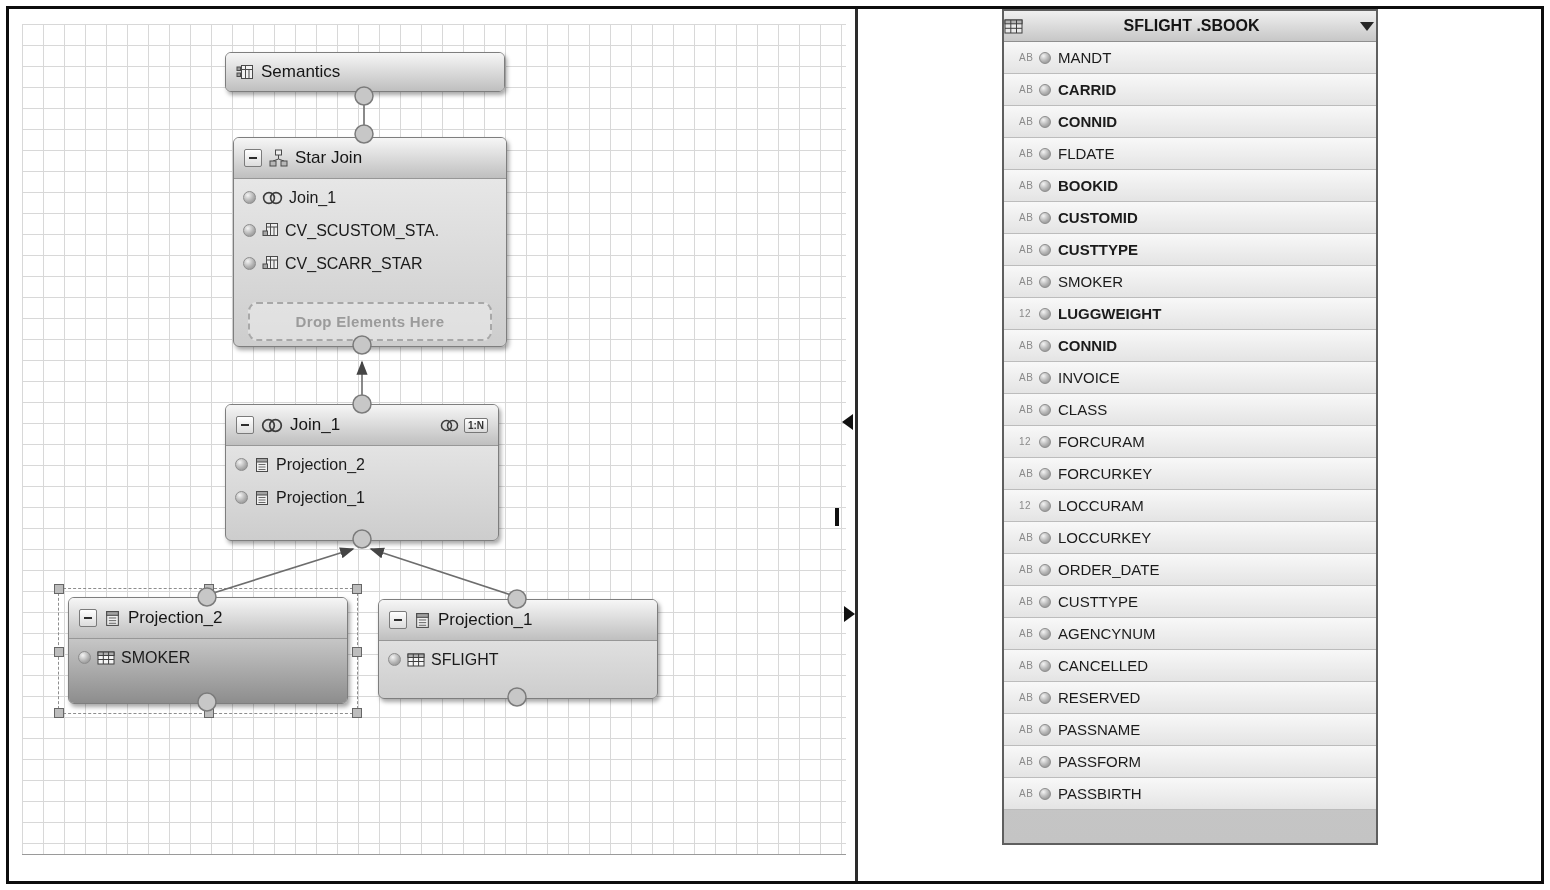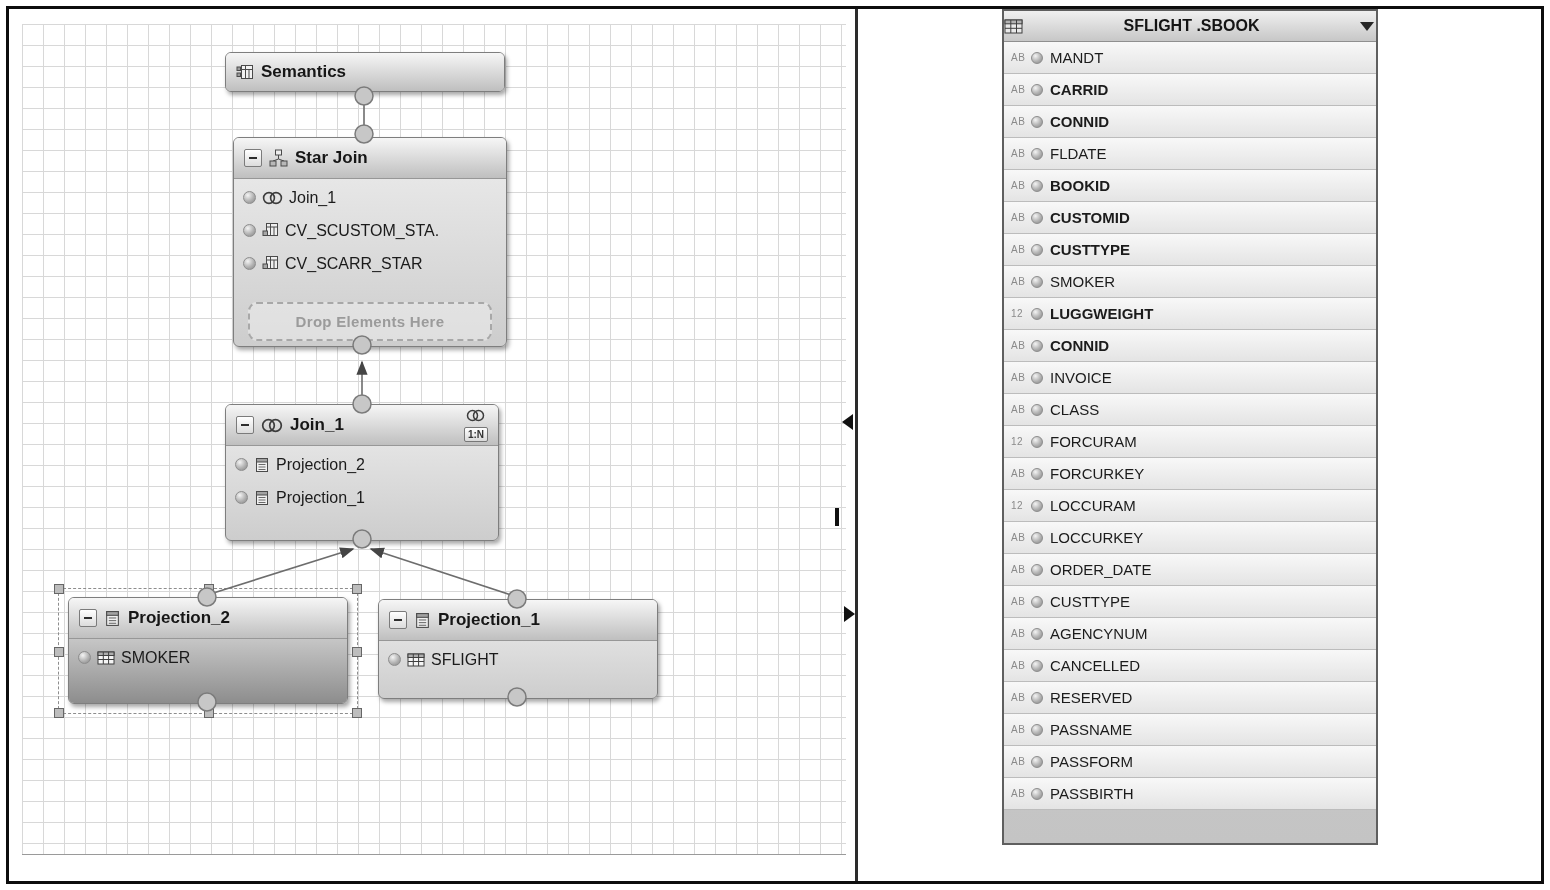--- a/index.html
+++ b/index.html
@@ -28,21 +28,21 @@
     border:1px solid #7e7e7e;border-radius:6px;
     background:linear-gradient(#ededed,#cdcdcd);
     box-shadow:2px 3px 4px rgba(0,0,0,0.35);
   }
   .node-header{
     height:40px;display:flex;align-items:center;gap:7px;padding:0 10px;
     background:linear-gradient(#f6f6f6,#bfbfbf);
     border-bottom:1px solid #979797;border-radius:5px 5px 0 0;
   }
   .node-header.no-body{border-bottom:none;border-radius:5px;height:100%;}
-  .node-title{font-weight:bold;font-size:17px;color:#161616;white-space:nowrap;}
+  .node-title{font-weight:normal;font-size:17px;color:#161616;white-space:nowrap;}
   .node-body{padding-top:2px;}
   .node-row{height:33px;display:flex;align-items:center;gap:6px;padding:0 9px;font-size:16px;}
   .row-label{white-space:nowrap;overflow:hidden;}
   .sphere{
     width:13px;height:13px;border-radius:50%;flex:none;
     background:radial-gradient(circle at 35% 30%, #f4f4f4, #b2b2b2 55%, #858585);
     border:1px solid #8d8d8d;box-sizing:border-box;
   }
   .collapse-box{
     width:16px;height:16px;flex:none;display:flex;align-items:center;justify-content:center;
@@ -50,21 +50,21 @@
   }
   .collapse-box .minus{width:8px;height:2px;background:#2e2e2e;}
   .icon{display:inline-flex;flex:none;align-items:center;}
   .drop-zone{
     margin:22px 14px 0;height:35px;
     border:2px dashed #a8a8a8;border-radius:9px;
     display:flex;align-items:center;justify-content:center;
     color:#9b9b9b;font-weight:bold;font-size:15px;letter-spacing:.3px;
     background:rgba(255,255,255,.35);
   }
-  .header-right{margin-left:auto;display:flex;align-items:center;gap:5px;flex-direction:column;}
+  .header-right{margin-left:auto;display:flex;align-items:center;gap:5px;}
   .card-box{
     font-size:10px;font-weight:bold;color:#333;padding:1px 3px;
     border:1px solid #777;border-radius:2px;background:linear-gradient(#ffffff,#d9d9d9);
     line-height:11px;
   }
 
   
   .n-semantics{left:203px;top:28px;width:278px;height:38px;}
   .n-starjoin{left:211px;top:113px;width:272px;height:208px;}
   .n-join1{left:203px;top:380px;width:272px;height:135px;}
@@ -95,21 +95,21 @@
     border:2px solid #5f5f5f;box-sizing:border-box;
     background:linear-gradient(#d9d9d9,#c4c4c4);
   }
   .panel-header{
     height:30px;display:flex;align-items:center;padding:0 0;
     background:linear-gradient(#f0f0f0,#c7c7c7);border-bottom:1px solid #8f8f8f;
   }
   .panel-title{flex:1;text-align:center;font-weight:bold;font-size:16px;color:#141414;}
   .dd-triangle{width:0;height:0;border-left:7px solid transparent;border-right:7px solid transparent;border-top:9px solid #262626;margin-right:2px;}
   .field-row{
-    height:32px;display:flex;align-items:center;padding:0 7px;box-sizing:border-box;
+    height:32px;display:flex;align-items:center;padding:0 15px;box-sizing:border-box;
     background:linear-gradient(#f8f8f8,#e4e4e4);
     border-bottom:1px solid #bcbcbc;
     font-size:15px;
   }
   .type-badge{width:20px;flex:none;font-size:10px;color:#8a8a8a;letter-spacing:.5px;}
   .sphere.sm{width:12px;height:12px;margin-right:7px;}
   .field-name{white-space:nowrap;}
   .field-name.key{font-weight:bold;}
 </style>
 </head>

